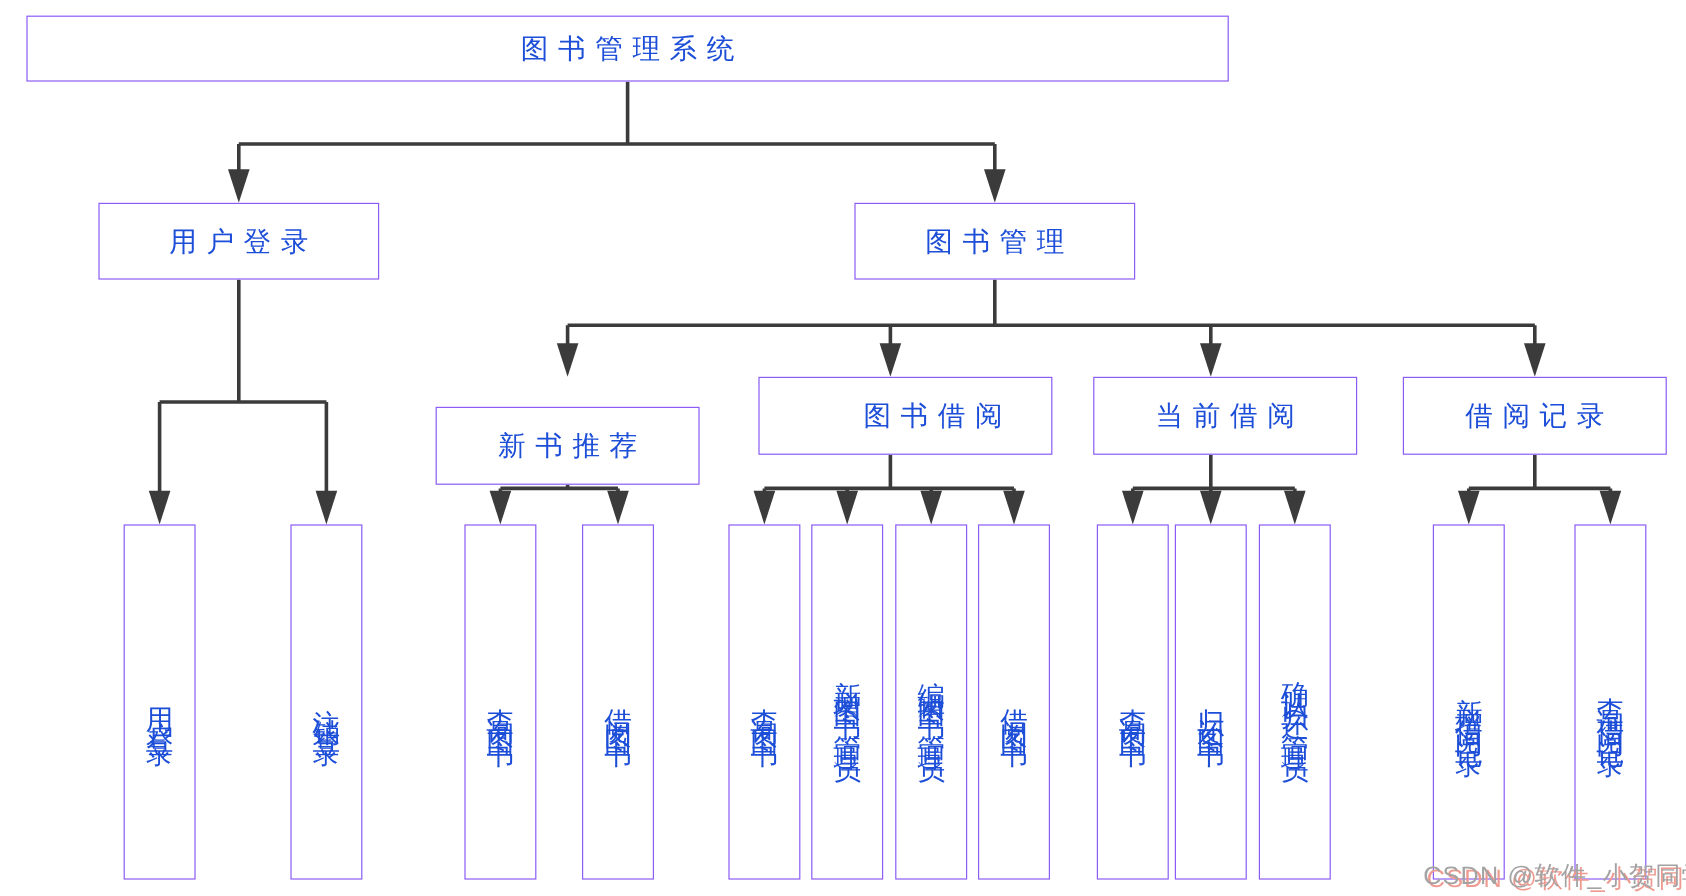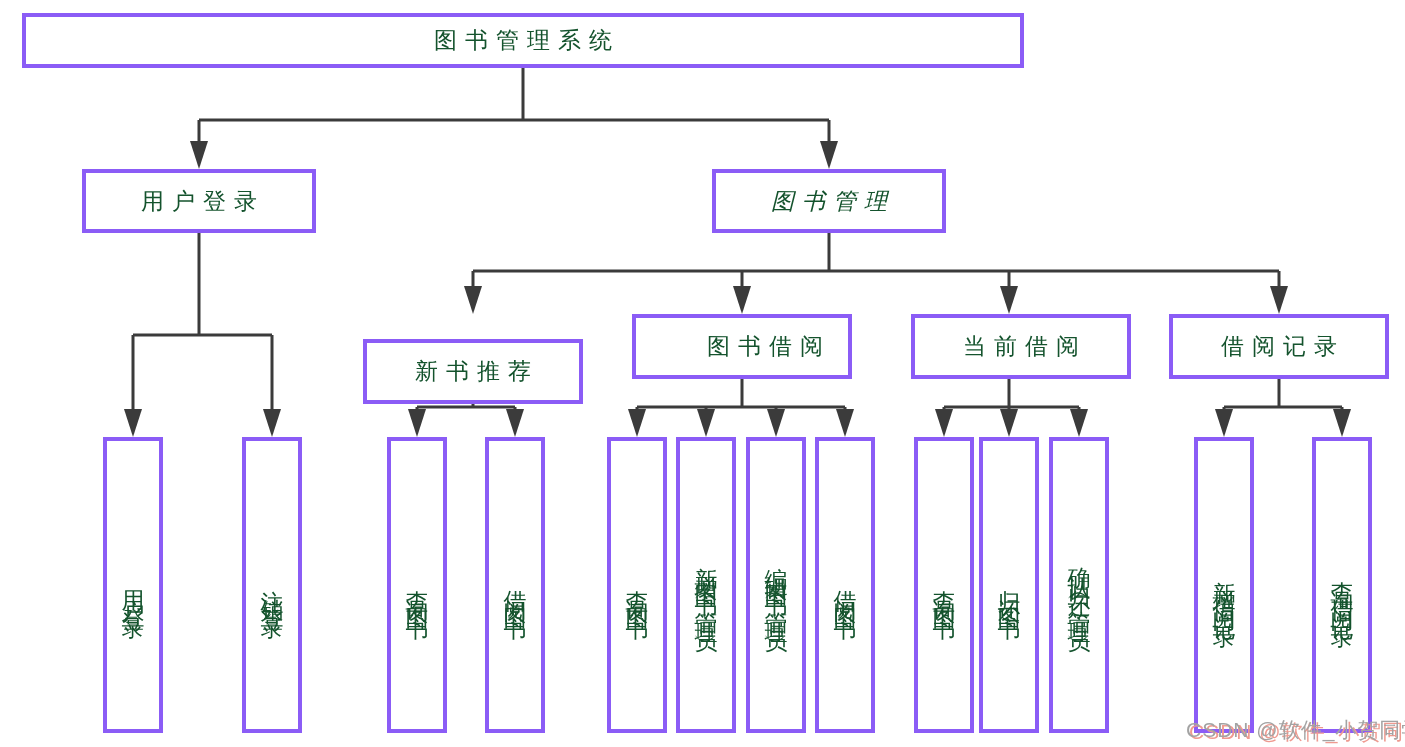--- a/index.html
+++ b/index.html
@@ -8,23 +8,23 @@
     width:1405px;height:747px;
     background:#ffffff;
     font-family:"Liberation Sans",sans-serif;
     overflow:hidden;
   }
   .connectors{position:absolute;left:0;top:0;width:1405px;height:747px;}
   .box{
     position:absolute;
     box-sizing:border-box;
     background:#ffffff;
-    border:4px solid #8b5cf6;
+    border:1px solid #8b5cf6;
     display:flex;align-items:center;justify-content:center;
-    color:#14532d;
+    color:#1d4ed8;
     z-index:2;
   }
   .hbox span{
     font-size:23px;
     letter-spacing:8px;
     padding-left:8px;
     white-space:nowrap;
   }
   .vbox span{
     writing-mode:vertical-lr;
@@ -84,28 +84,28 @@
     </g>
   </svg>
 
   <div class="box hbox" style="left:22px;top:13px;width:1002px;height:55px;">
     <span>图书管理系统</span>
   </div>
 
   <div class="box hbox" style="left:82px;top:169px;width:234px;height:64px;">
     <span>用户登录</span>
   </div>
-  <div class="box hbox" style="left:712px;top:169px;width:234px;height:64px;font-style:italic;">
+  <div class="box hbox" style="left:712px;top:169px;width:234px;height:64px;">
     <span>图书管理</span>
   </div>
 
   <div class="box hbox" style="left:363px;top:314px;width:220px;height:65px;margin-top:25px;">
     <span>新书推荐</span>
   </div>
-  <div class="box hbox" style="left:632px;top:314px;width:220px;height:65px;padding-left:46px;">
+  <div class="box hbox" style="left:632px;top:314px;width:245px;height:65px;padding-left:46px;">
     <span>图书借阅</span>
   </div>
   <div class="box hbox" style="left:899px;top:314px;width:220px;height:65px;margin-left:12px;">
     <span>当前借阅</span>
   </div>
   <div class="box hbox" style="left:1169px;top:314px;width:220px;height:65px;">
     <span>借阅记录</span>
   </div>
 
   <div class="box vbox" style="left:103px;top:437px;width:60px;height:296px;">

